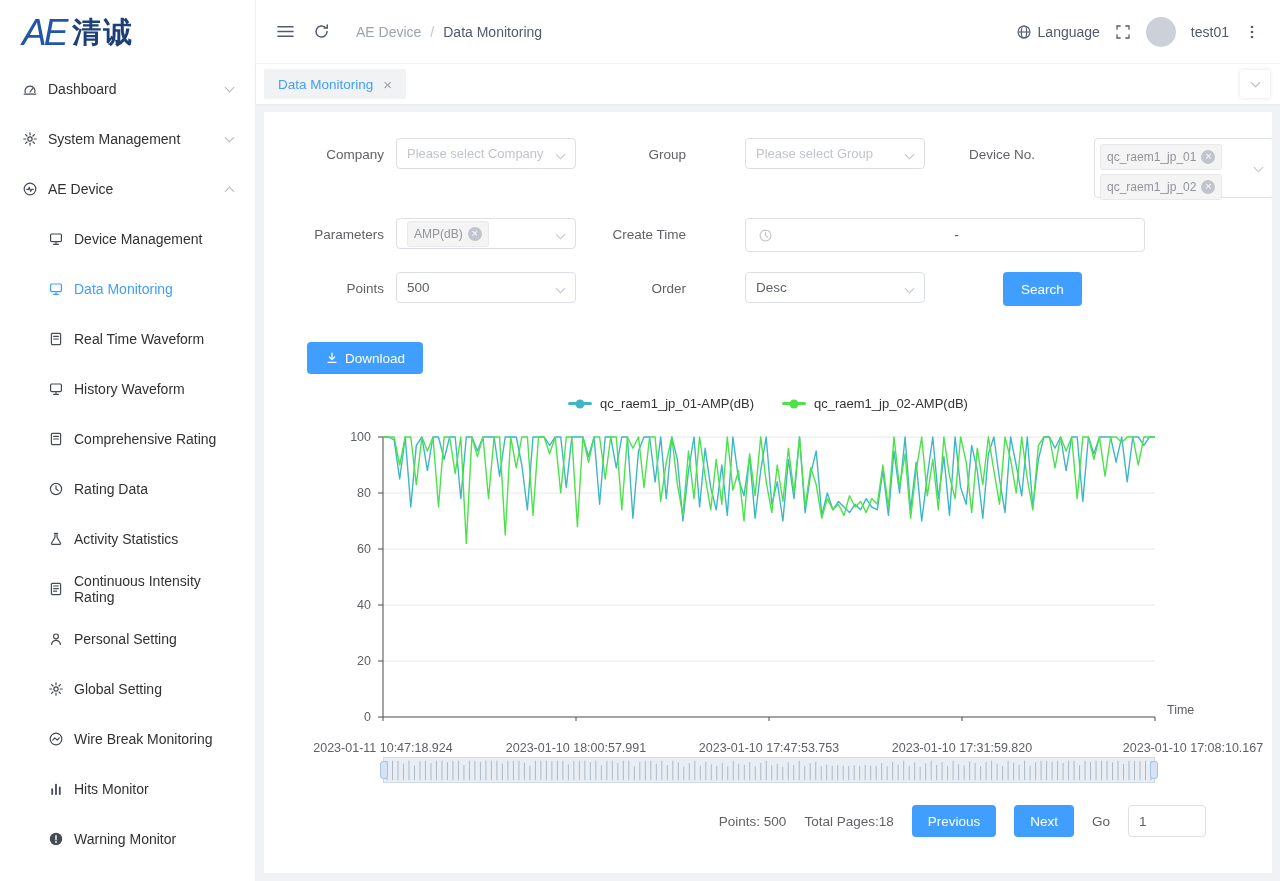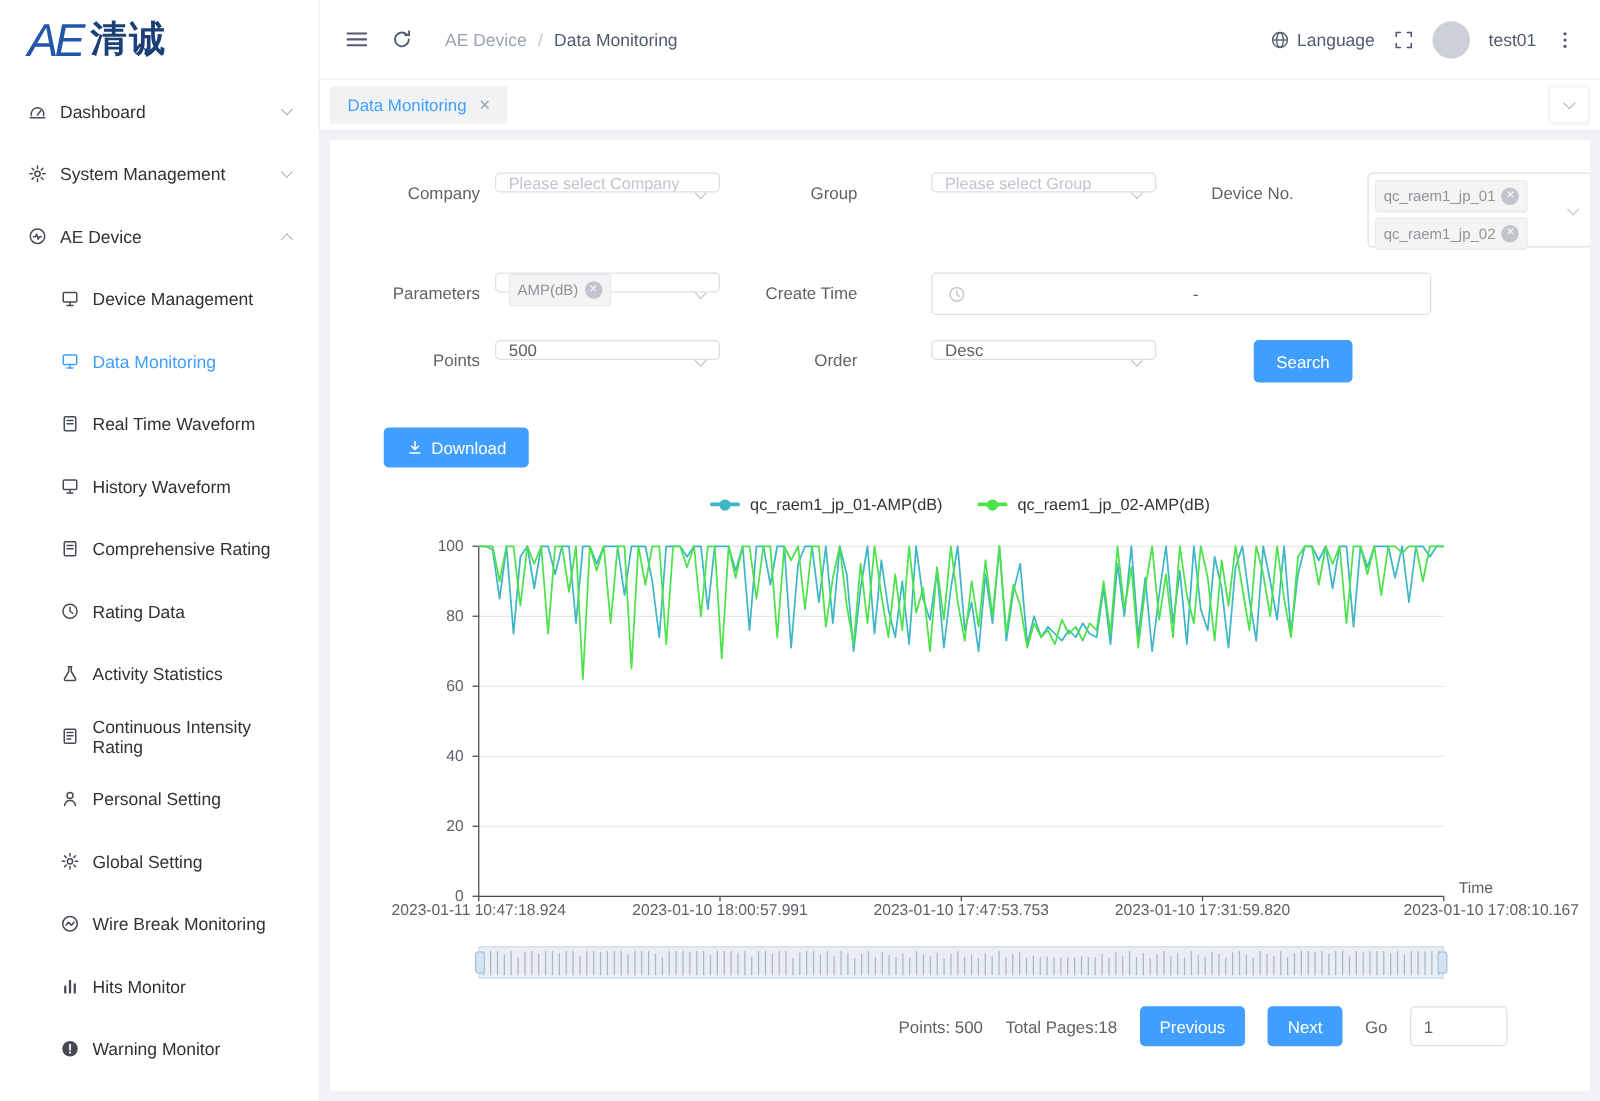--- a/index.html
+++ b/index.html
@@ -41,21 +41,21 @@
   .tab-menu-btn{position:absolute;right:10px;width:30px;height:28px;display:flex;align-items:center;justify-content:center;background:#fff;box-shadow:0 0 4px rgba(0,0,0,0.12);border-radius:2px;cursor:pointer;}
 
   .content{flex:1;padding:8px;overflow:hidden;background:#f0f2f5;}
   .card{background:#fff;height:100%;padding-top:26px;overflow:hidden;}
 
   
   .form-row{display:flex;align-items:flex-start;margin-bottom:20px;padding-left:20px;}
   .fi{display:flex;align-items:flex-start;}
   .fi + .fi{margin-left:10px;gap:47px;}
   .lbl{width:100px;text-align:right;margin-right:12px;color:#606266;line-height:34px;flex-shrink:0;font-size:13.5px;}
-  .select{position:relative;width:180px;height:16px;border:1px solid #dcdfe6;border-radius:4px;background:#fff;display:flex;padding:0 26px 0 10px;cursor:pointer;}
+  .select{position:relative;width:180px;height:31px;border:1px solid #dcdfe6;border-radius:4px;background:#fff;display:flex;align-items:center;padding:0 26px 0 10px;cursor:pointer;}
   .placeholder{color:#c0c4cc;font-size:13px;white-space:nowrap;overflow:hidden;}
   .sel-value{color:#606266;font-size:13.5px;}
   .sel-arrow{position:absolute;right:11px;top:12px;width:7px;height:7px;border-right:1.4px solid #c0c4cc;border-bottom:1.4px solid #c0c4cc;transform:rotate(45deg);}
   .select.multi{height:60px;align-items:flex-start;padding:5px 26px 5px 5px;}
   .select.multi .sel-arrow{top:25px;}
   .tags-col{display:flex;flex-direction:column;gap:4px;}
   .tag{display:inline-flex;align-items:center;gap:5px;background:#f4f4f5;border:1px solid #e9e9eb;color:#909399;font-size:12px;height:22px;padding:12px 6px;border-radius:3px;width:max-content;}
   .tag-x{width:14px;height:14px;border-radius:50%;background:#c0c4cc;color:#fff;font-size:11px;line-height:13px;text-align:center;display:inline-block;cursor:pointer;}
   .daterange{position:relative;width:400px;height:34px;border:1px solid #dcdfe6;border-radius:4px;display:flex;align-items:center;padding:0 12px;color:#c0c4cc;cursor:pointer;gap:8px;}
   .daterange .sep{flex:1;text-align:center;color:#606266;}
@@ -64,21 +64,21 @@
   .download-btn{margin:16px 0 0 43px;height:32px;}
 
   
   .legend{display:flex;justify-content:center;gap:28px;margin-top:22px;font-size:13px;color:#333;}
   .legend-item{display:inline-flex;align-items:center;gap:8px;cursor:pointer;}
   .lg-marker{position:relative;width:24px;height:3px;border-radius:2px;display:inline-block;}
   .lg-marker i{position:absolute;left:50%;top:50%;width:9px;height:9px;border-radius:50%;transform:translate(-50%,-50%);display:block;}
   .chart-area{position:relative;width:772px;height:280px;margin:26px 0 0 119px;}
   .chart-area svg{position:absolute;left:0;top:0;width:100%;height:100%;overflow:visible;}
   .y-labels span{position:absolute;right:calc(100% + 12px);transform:translateY(-50%);font-size:12.5px;color:#5d6066;white-space:nowrap;}
-  .x-labels span{position:absolute;top:284px;transform:translateX(-50%);font-size:12.5px;color:#5d6066;white-space:nowrap;}
+  .x-labels span{position:absolute;top:304px;transform:translateX(-50%);font-size:12.5px;color:#5d6066;white-space:nowrap;}
   .time-label{position:absolute;left:calc(100% + 12px);top:266px;font-size:12.5px;color:#5d6066;}
   .datazoom{position:relative;width:772px;height:26px;margin:40px 0 0 119px;background:#e9eef4;border:1px solid #d3dce6;}
   .datazoom svg{position:absolute;inset:0;width:100%;height:100%;}
   .dz-handle{position:absolute;top:50%;transform:translateY(-50%);width:8px;height:18px;background:#d5e3f2;border:1px solid #a8c3e2;border-radius:3px;cursor:ew-resize;}
   .dz-handle.left{left:-4px;}
   .dz-handle.right{right:-4px;}
 
   
   .pagination{display:flex;align-items:center;justify-content:flex-end;gap:18px;margin-top:22px;padding-right:66px;color:#606266;font-size:13.5px;}
   .pagination .btn{height:32px;padding:0 16px;}

